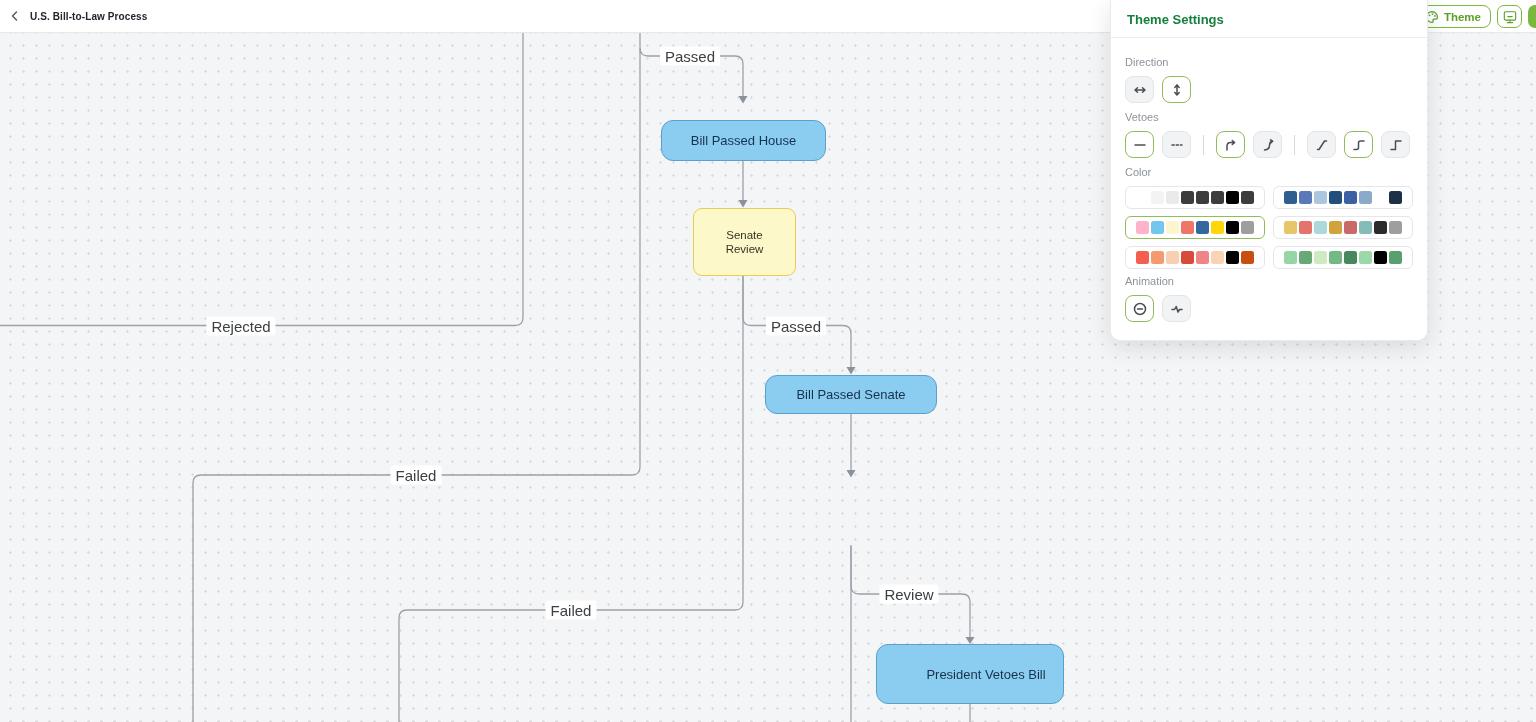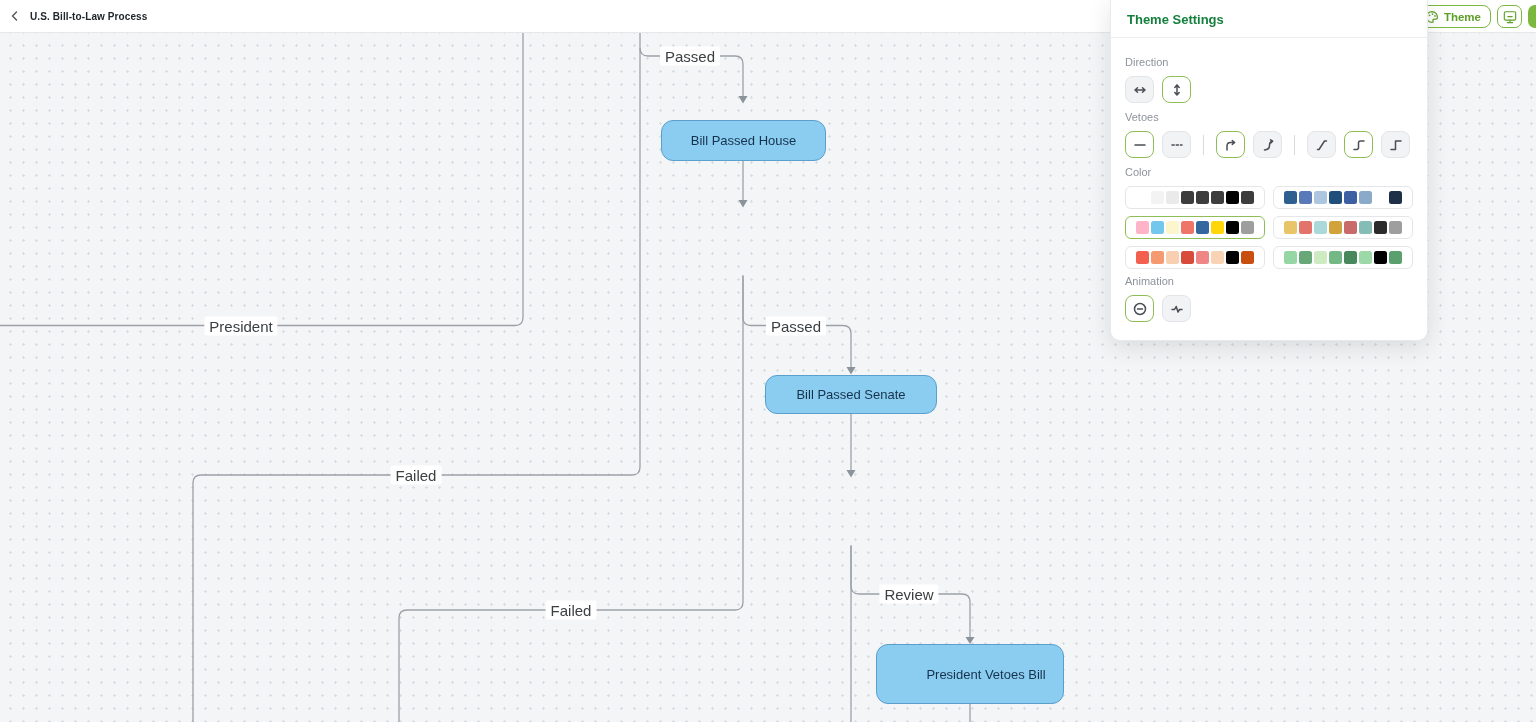--- a/index.html
+++ b/index.html
@@ -80,25 +80,26 @@
     <path d="M851 512.5 V689"></path>
     <path d="M970 670 V689"></path>
     <path class="arrow" d="M738.5 63 H747.5 L743 70.5 Z"></path>
     <path class="arrow" d="M738.5 167 H747.5 L743 174.5 Z"></path>
     <path class="arrow" d="M846.5 334 H855.5 L851 341.5 Z"></path>
     <path class="arrow" d="M846.5 437 H855.5 L851 444.5 Z"></path>
     <path class="arrow" d="M965.5 604 H974.5 L970 611 Z"></path>
   </svg>
 
   <div class="node node-blue" style="left:661px; top:70.5px;  width:165px; height:41px;margin-top:16px;">Bill Passed House</div>
+  <div class="node node-yellow" style="left:693px; top:174.5px; width:103px; height:68px;">Senate Review</div>
   <div class="node node-blue" style="left:765px; top:341.5px; width:172px; height:39px;">Bill Passed Senate</div>
   <div class="node node-blue" style="left:876px; top:611px;   width:188px; height:60px;padding-left:32px;">President Vetoes Bill</div>
 
   <span class="edge-chip" style="left:690px; top:23px;">Passed</span>
-  <span class="edge-chip" style="left:241px; top:292.5px;">President</span>
+  <span class="edge-chip" style="left:241px; top:292.5px;">Rejected</span>
   <span class="edge-chip" style="left:796px; top:292.5px;">Passed</span>
   <span class="edge-chip" style="left:416px; top:442px;">Failed</span>
   <span class="edge-chip" style="left:571px; top:577px;">Failed</span>
   <span class="edge-chip" style="left:909px; top:561px;">Review</span>
 </div>
 
 <div class="topbar">
   <div class="back-btn">
     <svg width="12" height="12" viewBox="0 0 12 12">
       <polyline points="7.5,2 3.5,6 7.5,10" fill="none" stroke="#555" stroke-width="1.4" stroke-linecap="round" stroke-linejoin="round"></polyline>

